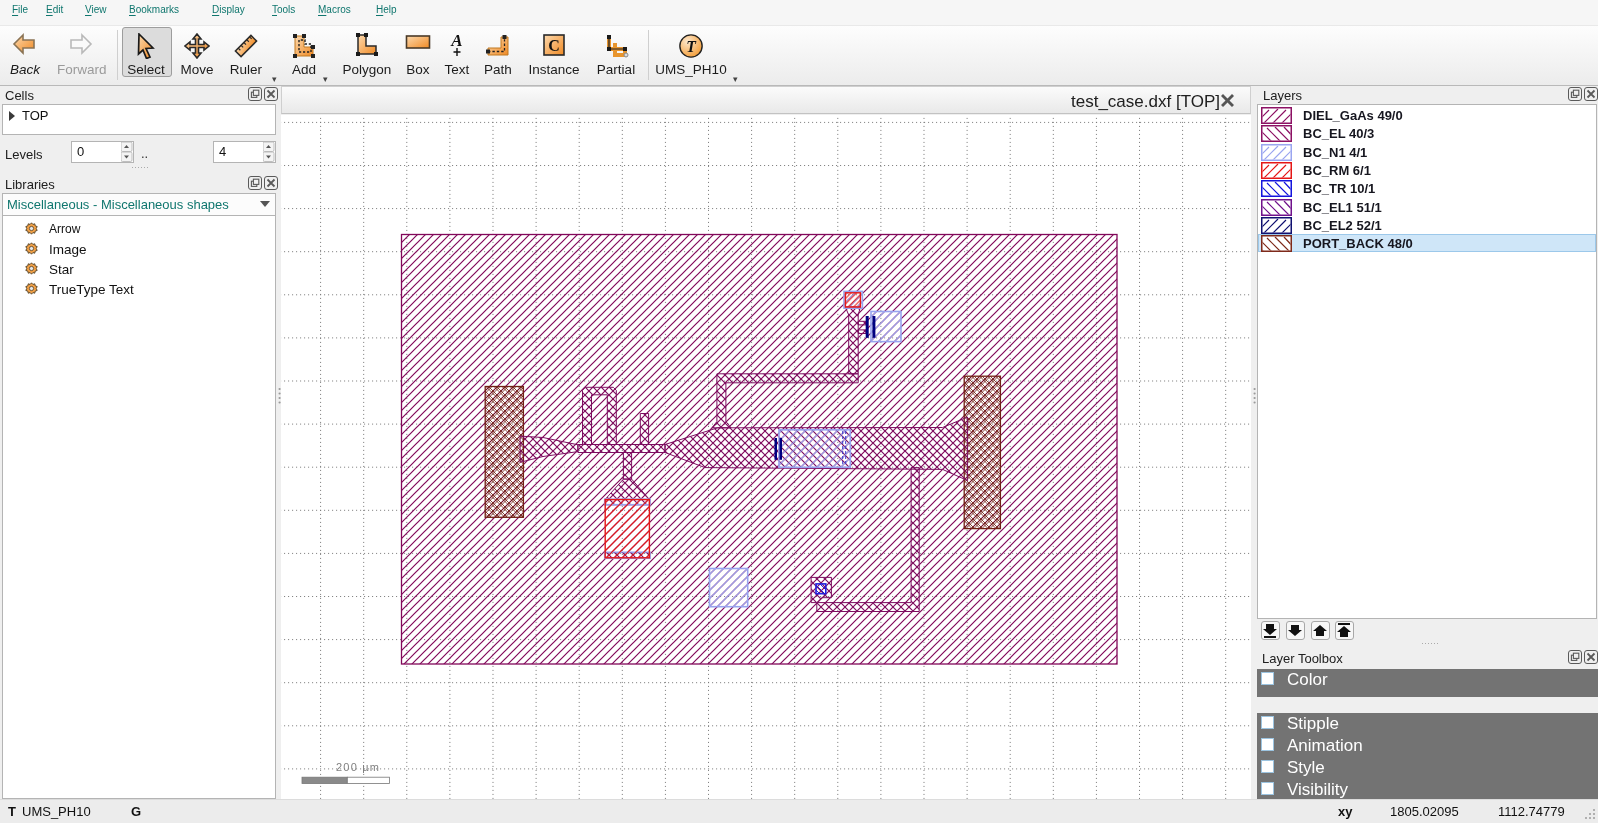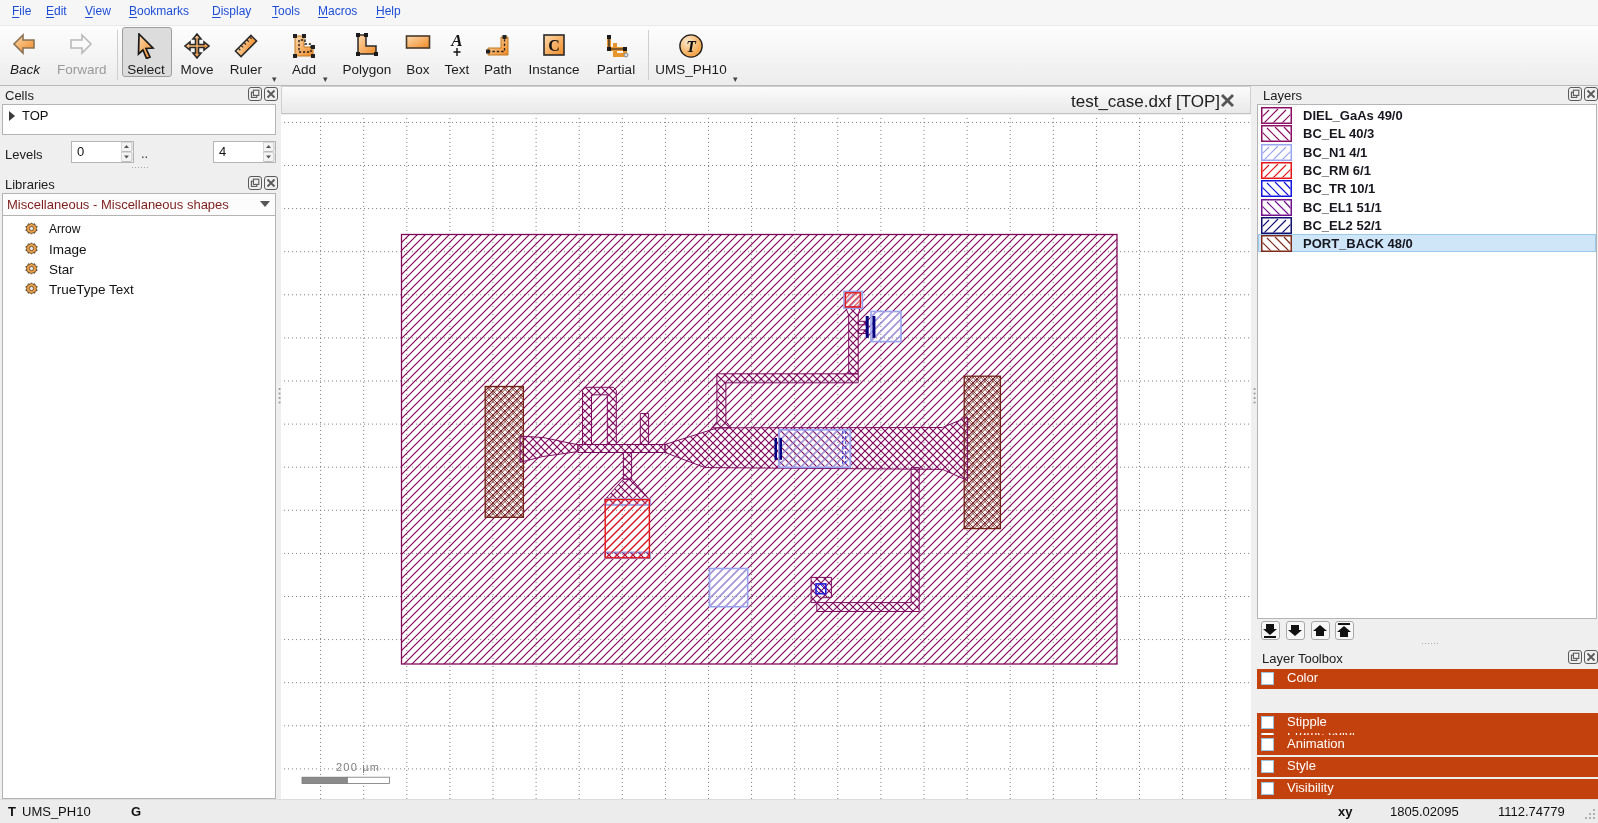--- a/index.html
+++ b/index.html
@@ -1,34 +1,34 @@
 <!DOCTYPE html>
 <html><head><meta charset="utf-8">
 <style>
 * { margin:0; padding:0; box-sizing:border-box; }
 html,body { width:1598px; height:823px; overflow:hidden;
   font-family:"Liberation Sans", sans-serif; background:#efefef; }
 .abs { position:absolute; }
 #menubar { position:absolute; left:0; top:0; width:1598px; height:26px;
   background:#f6f6f6; border-bottom:1px solid #e9e9e9; }
-.mi { position:absolute; top:4px; font-size:12px; color:#1d4ed8; }
+.mi { position:absolute; top:4px; font-size:10px; color:#0f766e; }
 .mi u { text-decoration-thickness:1px; text-underline-offset:2px; }
 #toolbar { position:absolute; left:0; top:26px; width:1598px; height:60px;
   background:linear-gradient(#fdfdfd,#ececec); border-bottom:1px solid #b9b9b9; }
 .tbtn { position:absolute; top:1px; height:50px; text-align:center; }
 .tlabel { position:absolute; top:35px; width:100%; text-align:center;
   font-size:13.5px; color:#1c1c1c; }
 .tsep { position:absolute; top:4px; width:1px; height:50px; background:#cfcfcf; }
 .dd { position:absolute; font-size:9px; color:#444; }
 #statusbar { position:absolute; left:0; top:799px; width:1598px; height:24px;
   background:#ececec; border-top:1px solid #dcdcdc; font-size:13px; color:#111; }
 .panelTitle { font-size:13px; color:#202020; }
 .wbox { position:absolute; background:#fff; border:1px solid #b4b4b4; }
-.bluebar { position:absolute; left:1257px; width:341px; height:20px;
-  background:#c2410c; color:#fff; font-size:13px; }
+.bluebar { position:absolute; left:1257px; width:341px; height:28px;
+  background:#737373; color:#fff; font-size:17px; }
 .bluebar .cb { position:absolute; left:4px; top:2.5px; width:13px; height:13px;
   background:#fff; border:1px solid #9cc4e0; }
 .bluebar .lbl { position:absolute; left:30px; top:1px; }
 .lrow { position:absolute; left:1258px; width:339px; height:18px; }
 .lname { position:absolute; left:45px; top:1.5px; font-size:13px; font-weight:bold; color:#16161f; }
 .sw { position:absolute; left:3px; top:0.5px; width:31px; height:17px; }
 </style></head>
 <body>
 
 <div id="menubar">
@@ -198,21 +198,21 @@
 <div class="abs" style="left:131px;top:166px;width:18px;height:4px;background-image:radial-gradient(circle,#aaa 0.8px,transparent 1px);background-size:3px 3px"></div>
 <div class="panelTitle abs" style="left:5px;top:177px">Libraries</div>
 <svg class="abs" style="left:248px;top:176px" width="30" height="14" viewBox="0 0 30 14">
     <rect x="0.5" y="0.5" width="13" height="13" rx="2.5" fill="none" stroke="#5a5a5a"></rect>
     <rect x="3.4" y="5.2" width="5.4" height="5.2" fill="none" stroke="#5a5a5a" stroke-width="1.1"></rect>
     <rect x="5.4" y="3.2" width="5.4" height="5.2" fill="#f0f0f0" stroke="#5a5a5a" stroke-width="1.1"></rect>
     <rect x="16.5" y="0.5" width="13" height="13" rx="2.5" fill="none" stroke="#5a5a5a"></rect>
     <path d="M19.5 3.5 L26.5 10.5 M26.5 3.5 L19.5 10.5" stroke="#5a5a5a" stroke-width="1.8"></path>
   </svg>
 <div class="wbox" style="left:2px;top:193px;width:274px;height:23px;background:#fcfcfc"></div>
-<div class="abs" style="left:7px;top:197px;font-size:13px;color:#7f1d1d">Miscellaneous - Miscellaneous shapes</div>
+<div class="abs" style="left:7px;top:197px;font-size:13px;color:#0f766e">Miscellaneous - Miscellaneous shapes</div>
 <svg class="abs" style="left:259px;top:200px" width="12" height="8" viewBox="0 0 12 8">
     <path d="M1 1 L6 7 L11 1 Z" fill="#555"></path>
   </svg>
 <div class="wbox" style="left:2px;top:215px;width:274px;height:584px"></div>
 <svg class="abs" style="left:25px;top:222px" width="13" height="13" viewBox="0 0 16 16">
     <path d="M8 1 L9.7 3 L12 2.2 L12.6 4.8 L15 5.6 L13.8 8 L15 10.4 L12.6 11.2 L12 13.8 L9.7 13 L8 15 L6.3 13 L4 13.8 L3.4 11.2 L1 10.4 L2.2 8 L1 5.6 L3.4 4.8 L4 2.2 L6.3 3 Z" fill="#f2a045" stroke="#4a3a20" stroke-width="1.1"></path>
     <circle cx="8" cy="8" r="2.6" fill="#e8e8e8" stroke="#4a3a20" stroke-width="0.9"></circle>
   </svg>
 <div class="abs" style="left:49px;top:222px;font-size:12px;color:#111">Arrow</div>
 <svg class="abs" style="left:25px;top:242px" width="13" height="13" viewBox="0 0 16 16">

